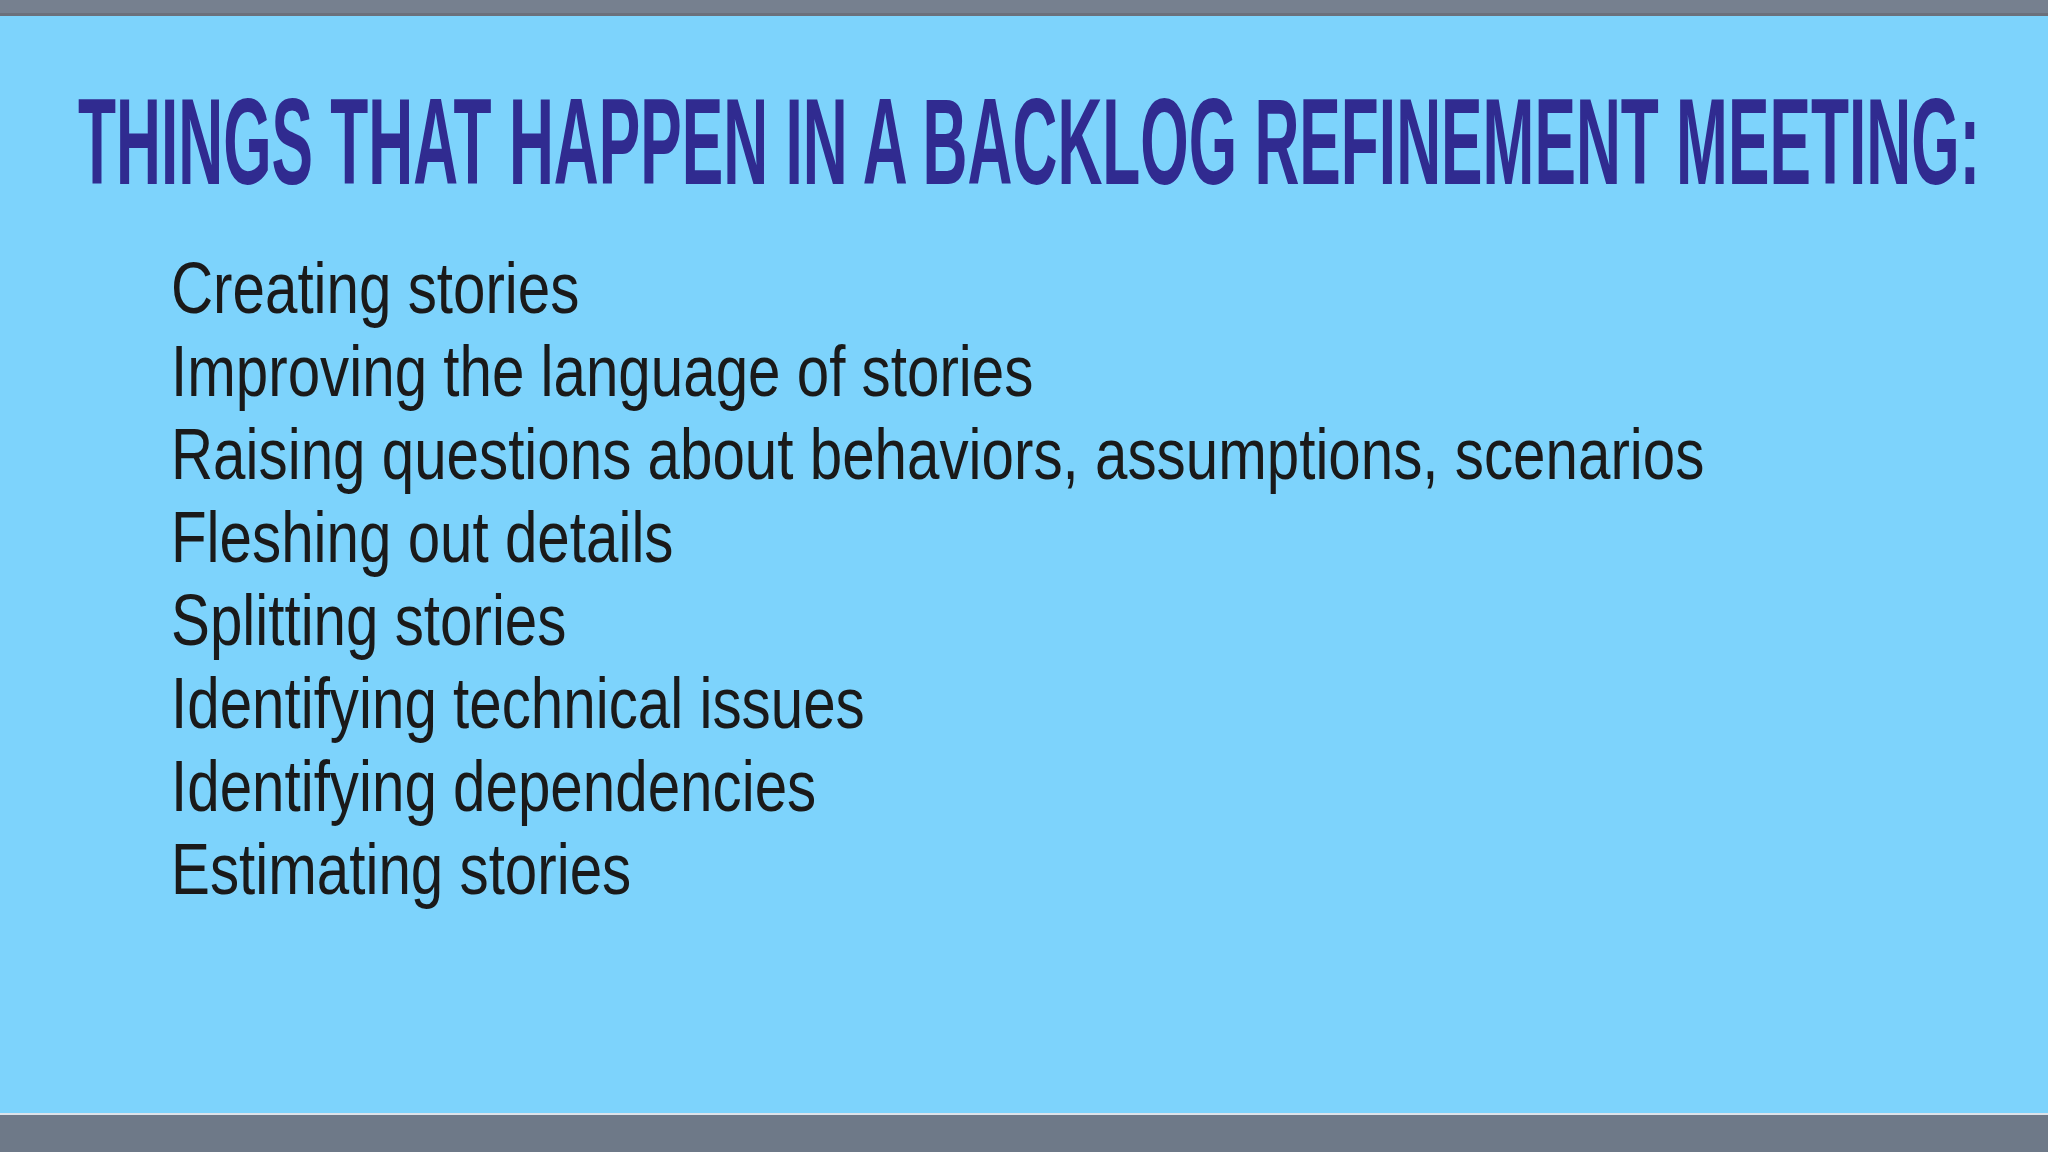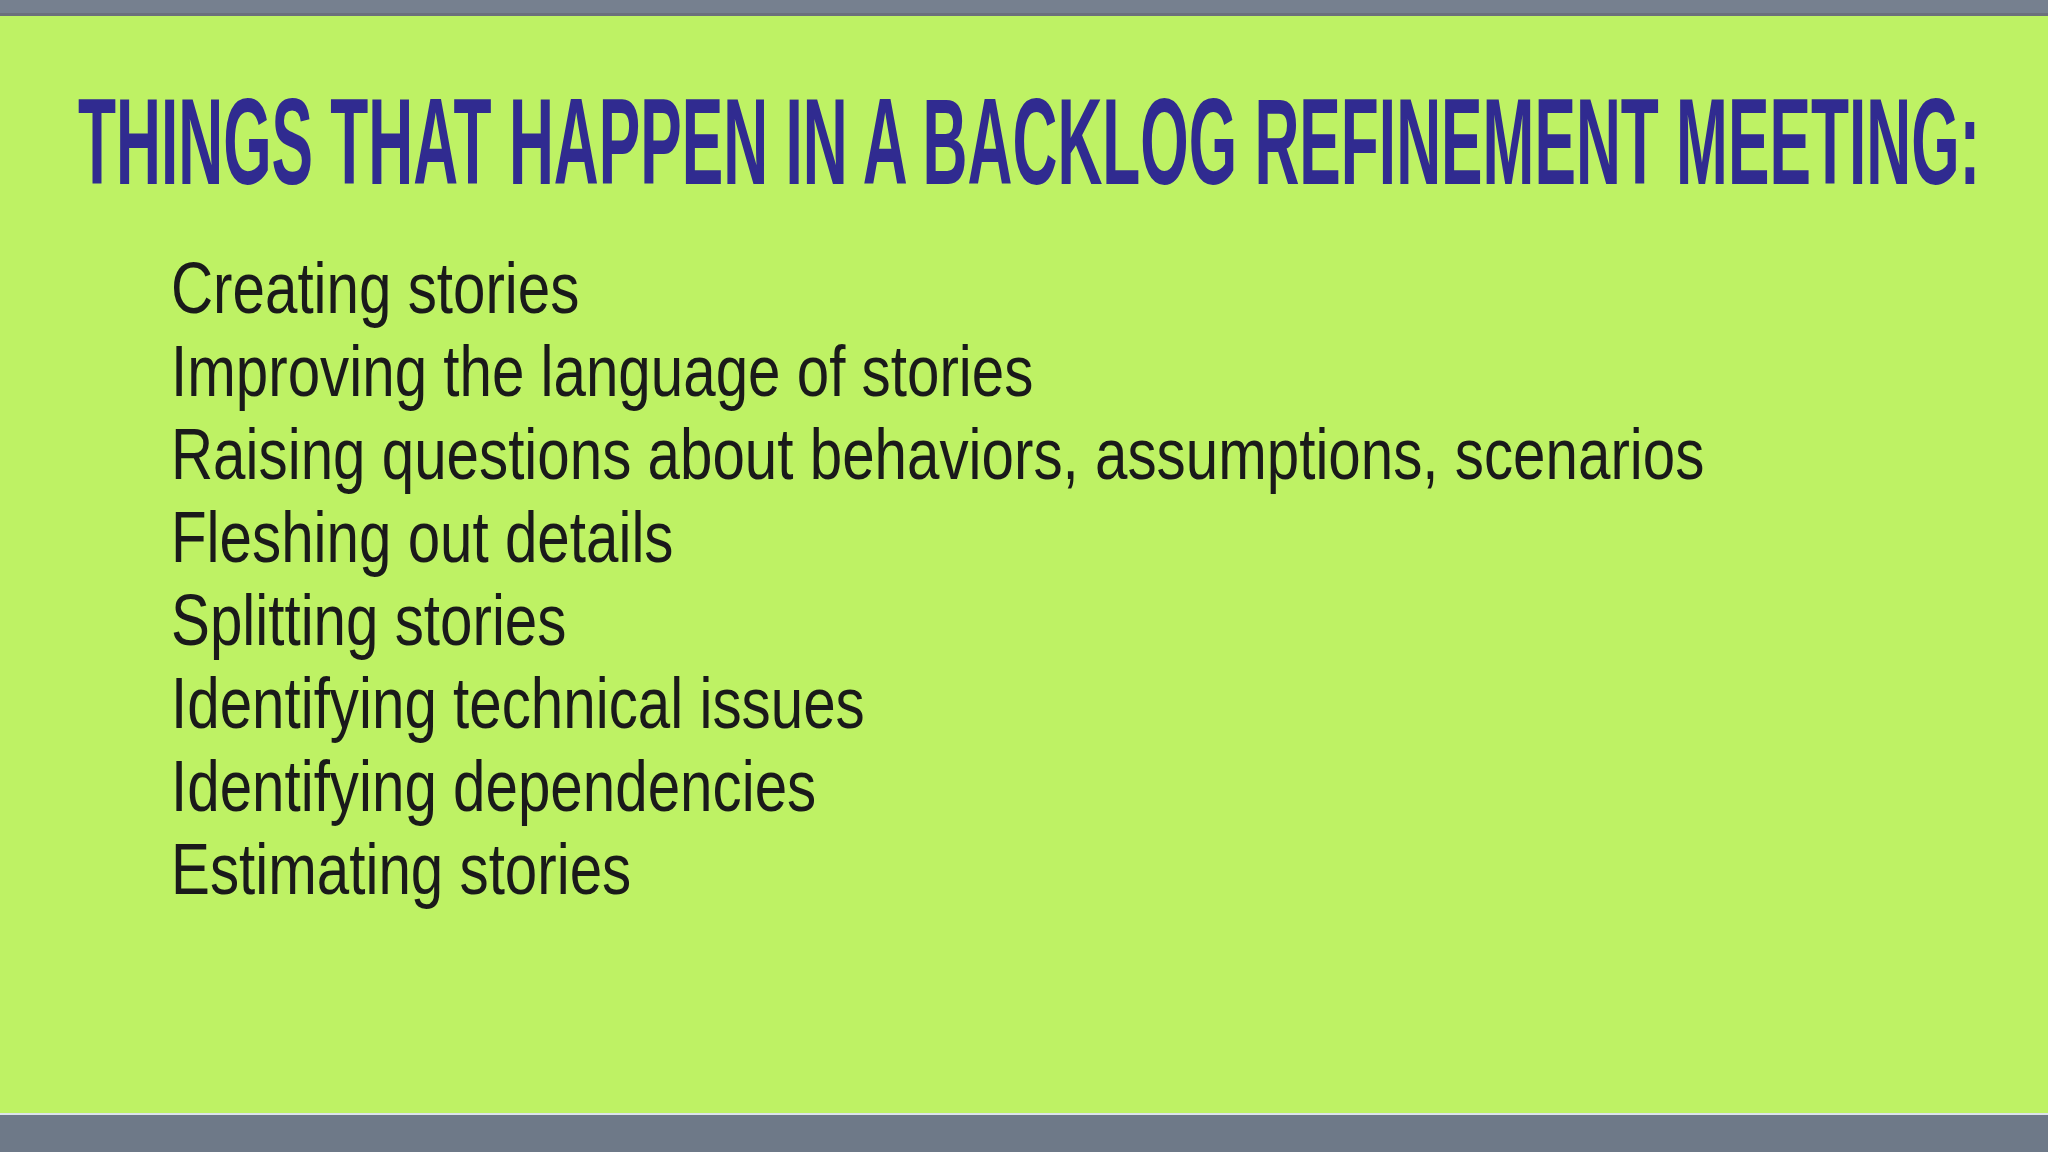--- a/index.html
+++ b/index.html
@@ -10,21 +10,21 @@
   body {
     width: 2048px;
     height: 1152px;
     overflow: hidden;
     font-family: "Liberation Sans", sans-serif;
     position: relative;
   }
   .slide {
     position: absolute;
     inset: 0;
-    background: #bef264;
+    background: #7dd3fc;
   }
   .top-bar {
     position: absolute;
     top: 0;
     left: 0;
     width: 2048px;
     height: 13px;
     background: #76808f;
     border-bottom: 3px solid #6b707b;
   }

